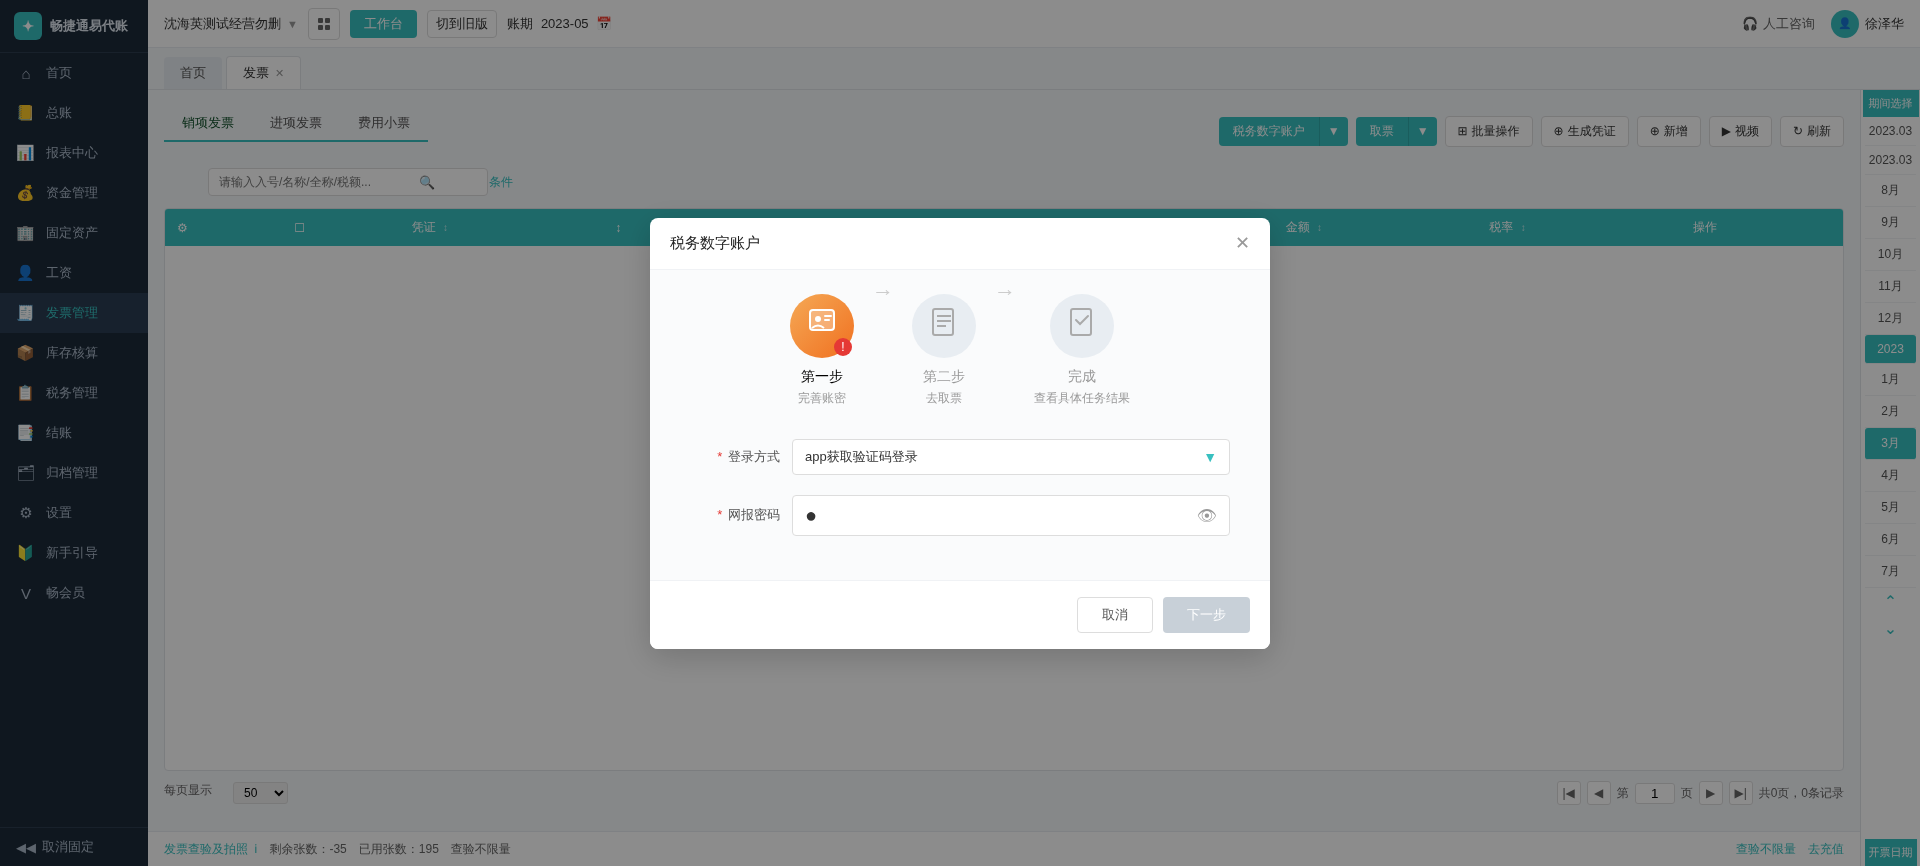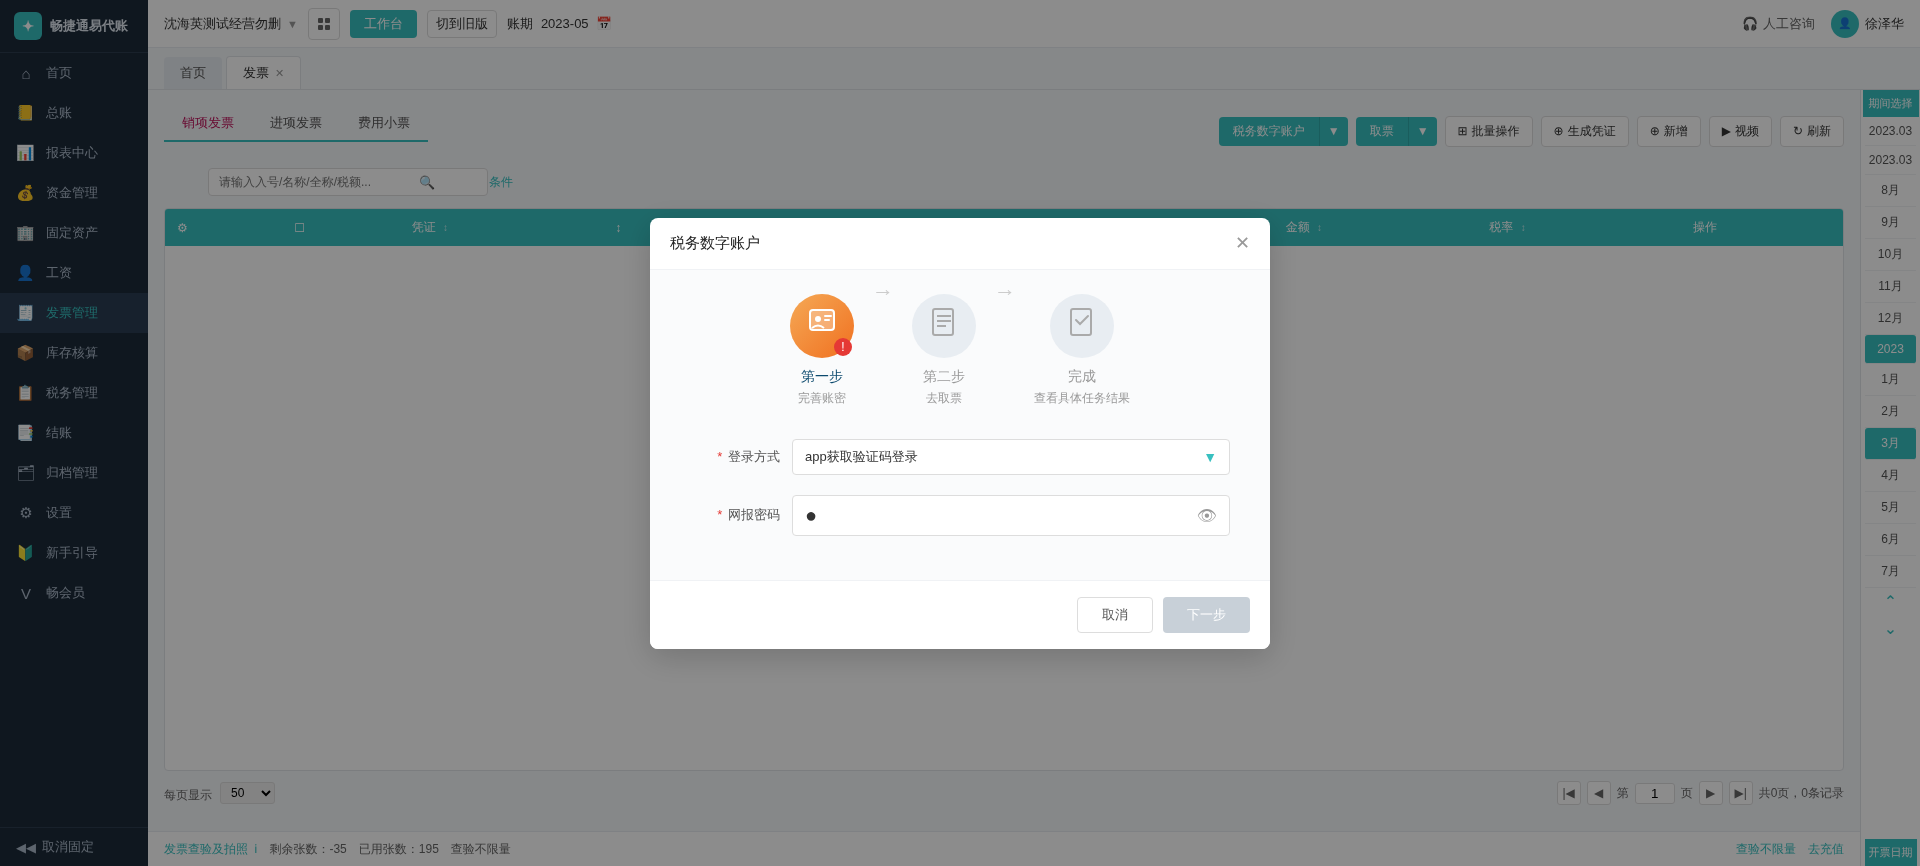--- a/index.html
+++ b/index.html
@@ -104,21 +104,21 @@
 
     
     .invoice-page { padding: 16px; flex: 1; display: flex; flex-direction: column; }
 
     
     .sub-tabs { display: flex; gap: 0; margin-bottom: 14px; border-bottom: 2px solid #38c0c0; }
     .sub-tab {
       padding: 8px 18px; cursor: pointer; font-size: 13px; color: #555;
       border-bottom: 2px solid transparent; margin-bottom: -2px;
     }
-    .sub-tab.active { color: #be185d; border-bottom: 2px solid #38c0c0; font-weight: 500; }
+    .sub-tab.active { color: #14532d; border-bottom: 2px solid #38c0c0; font-weight: 500; }
     .toolbar-search { flex: 1; max-width: 280px; position: relative; }
     .toolbar-search input { width: 100%; padding: 6px 30px 6px 10px; border: 1px solid #ddd; border-radius: 4px; font-size: 12px; color: #666; margin-left: 44px; }
     .toolbar-search-icon { position: absolute; right: 8px; top: 50%; transform: translateY(-50%); color: #999; }
     .toolbar-filter { color: #38c0c0; cursor: pointer; font-size: 12px; display: flex; align-items: center; gap: 4px; }
     .btn-teal { background: #38c0c0; color: #fff; padding: 6px 14px; border-radius: 4px; cursor: pointer; font-size: 12px; border: none; display: flex; align-items: center; gap: 4px; }
     .btn-outline { background: #fff; color: #333; padding: 6px 12px; border-radius: 4px; cursor: pointer; font-size: 12px; border: 1px solid #ddd; display: flex; align-items: center; gap: 4px; }
     .btn-dropdown { background: #38c0c0; color: #fff; padding: 6px 8px; border-radius: 0 4px 4px 0; cursor: pointer; font-size: 12px; border: none; border-left: 1px solid #30aaaa; }
 
     
     .table-wrap { background: #fff; border-radius: 4px; border: 1px solid #e0e4e8; flex: 1; overflow: auto; }
@@ -173,21 +173,21 @@
     .step-icon-wrap { width: 64px; height: 64px; border-radius: 50%; display: flex; align-items: center; justify-content: center; margin-bottom: 10px; position: relative; }
     .step-icon-wrap.active { background: linear-gradient(135deg, #f5a956, #f07020); }
     .step-icon-wrap.inactive { background: #e8edf2; }
     .step-icon { font-size: 28px; }
     .step-badge {
       position: absolute; bottom: 2px; right: 2px;
       width: 18px; height: 18px; border-radius: 50%;
       background: #e53935; color: #fff; font-size: 12px;
       display: flex; align-items: center; justify-content: center;
     }
-    .step-label { font-size: 14px; color: #0c4a6e; font-weight: 500; margin-bottom: 4px; }
+    .step-label { font-size: 14px; color: #000000; font-weight: 500; margin-bottom: 4px; }
     .step-label.inactive { color: #999; }
     .step-desc { font-size: 12px; color: #999; text-align: center; }
     .step-arrow { display: flex; align-items: center; padding: 0 18px; color: #ccc; font-size: 22px; margin-top: -18px; }
 
     
     .form-row { display: flex; align-items: center; margin-bottom: 20px; }
     .form-label { width: 90px; text-align: right; margin-right: 12px; color: #555; font-size: 13px; flex-shrink: 0; }
     .form-label .required { color: #e53935; margin-right: 2px; }
     .form-control {
       flex: 1; padding: 8px 12px; border: 1px solid #ddd; border-radius: 4px;
@@ -410,21 +410,21 @@
                 <th>税率 <span class="sort-icon">↕</span></th>
                 <th>操作</th>
               </tr>
             </thead>
             <tbody id="invoice-table-body">
             </tbody>
           </table>
         </div>
 
         <div class="page-footer">
-          <div style="display:flex;align-items:flex-end;gap:8px;">
+          <div style="display:flex;align-items:flex-start;gap:21px;">
             <span>每页显示</span>
             <select style="border:1px solid #ddd;border-radius:3px;padding:2px 6px;font-size:12px;">
               <option>50</option>
               <option>100</option>
             </select>
           </div>
           <div class="pagination">
             <span class="page-btn">|◀</span>
             <span class="page-btn">◀</span>
             <span>第</span>

